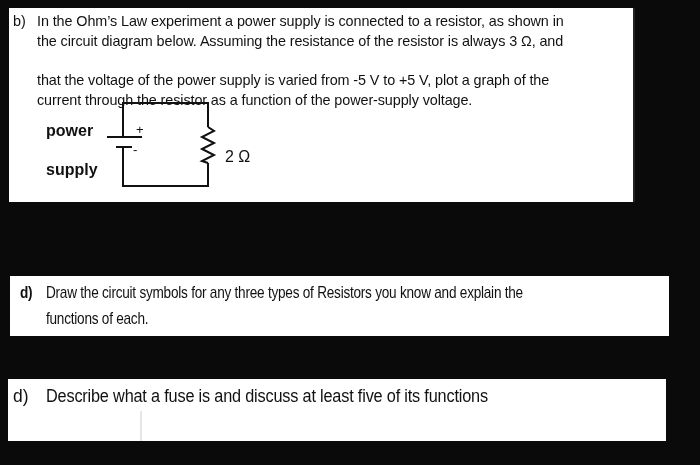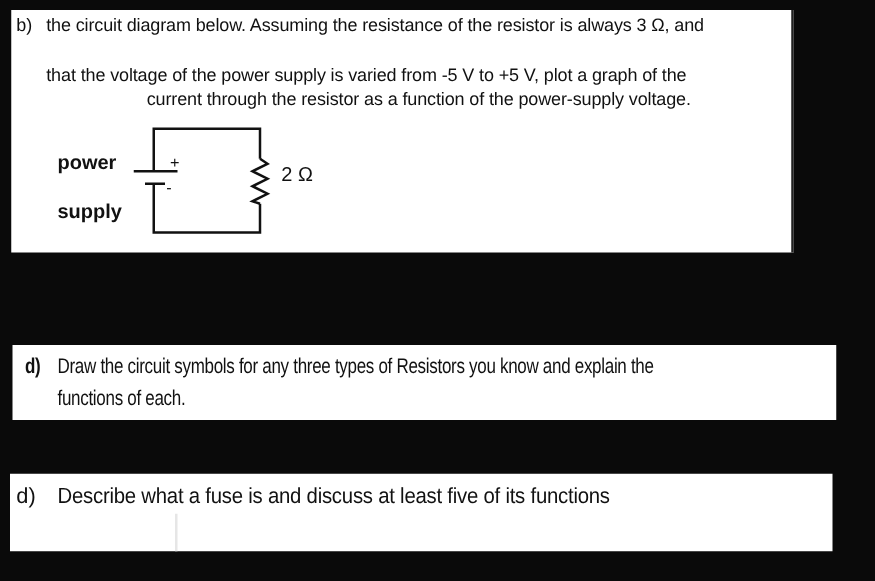--- a/index.html
+++ b/index.html
@@ -17,44 +17,45 @@
       position: absolute; font-size: 14.4px; line-height: 19.5px;
       font-family: "Liberation Sans", sans-serif; letter-spacing: -0.1px;
     }
     #p1 .label { position: absolute; left: 4px; top: 4px; font-size: 14.4px; line-height: 19.5px; }
     #p1 .qtext { left: 28px; top: 4px; width: 596px; }
 
     .circuit-svg { position: absolute; left: 0; top: 0; }
     .pw-label { position: absolute; font-size: 16px; line-height: 20px; color: #111; font-family: "Liberation Sans", sans-serif; font-weight: bold; }
     #pw1 { left: 37px; top: 113px; }
     #pw2 { left: 37px; top: 152px; }
-    .ohm { position: absolute; left: 216px; top: 124px; font-size: 16px; color: #111; }
+    .ohm { position: absolute; left: 216px; top: 140px; font-size: 16px; color: #111; }
 
     .cond {
       font-family: "Liberation Sans Narrow", "Liberation Sans", sans-serif;
       font-size: 17px; transform: scaleX(0.80); transform-origin: left top;
       white-space: nowrap; line-height: 25px; letter-spacing: -0.3px;
     }
     #p2 .label { position: absolute; left: 10px; top: 4px; font-weight: bold; }
     #p2 .line1 { position: absolute; left: 36px; top: 4px; }
     #p2 .line2 { position: absolute; left: 36px; top: 30px; }
 
     #p3 .label { position: absolute; left: 5px; top: 7px; font-size: 17.5px; }
     #p3 .qtext3 { position: absolute; left: 38px; top: 7px; font-size: 17.5px; white-space: nowrap; transform: scaleX(0.93); transform-origin: left top; letter-spacing: -0.2px; }
     .cursor-line { position: absolute; left: 132px; top: 32px; width: 2px; height: 30px; background: #e6e6e6; }
   </style>
 </head>
 <body>
 
 <div class="panel" id="p1">
   <div class="label">b)</div>
   <div class="qtext">
+    <div style="white-space:nowrap;">In the Ohm’s Law experiment a power supply is connected to a resistor, as shown in</div>
     <div style="white-space:nowrap;">the circuit diagram below. Assuming the resistance of the resistor is always 3 Ω, and</div>
     <div style="white-space:nowrap;margin-top:20px;">that the voltage of the power supply is varied from -5 V to +5 V, plot a graph of the</div>
-    <div style="white-space:nowrap;text-align:center;">current through the resistor as a function of the power-supply voltage.</div>
+    <div style="white-space:nowrap;">current through the resistor as a function of the power-supply voltage.</div>
   </div>
 
   <svg class="circuit-svg" width="624" height="194" viewBox="0 0 624 194">
     <g stroke="#111" stroke-width="2" fill="none">
 
       <polyline points="114,129 114,95 199,95 199,119"></polyline>
 
       <polyline points="114,139 114,178 199,178 199,155"></polyline>
 
       <line x1="98" y1="129" x2="133" y2="129"></line>

